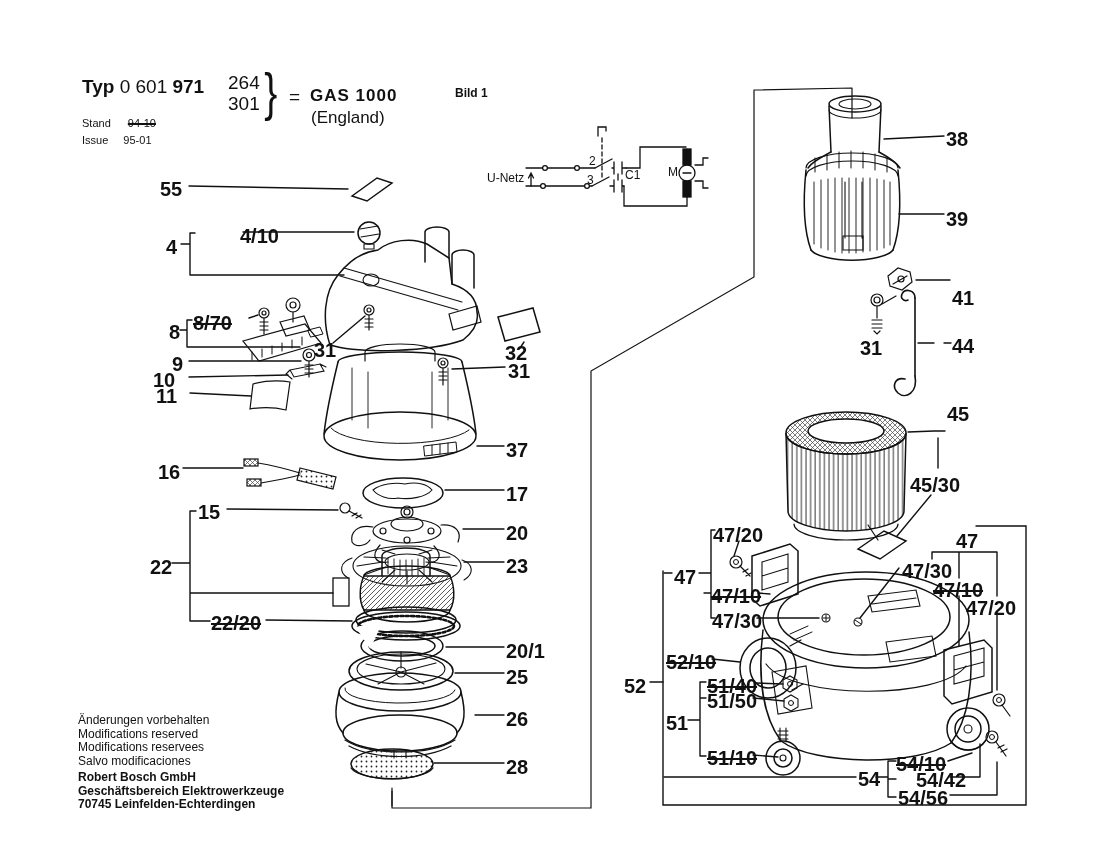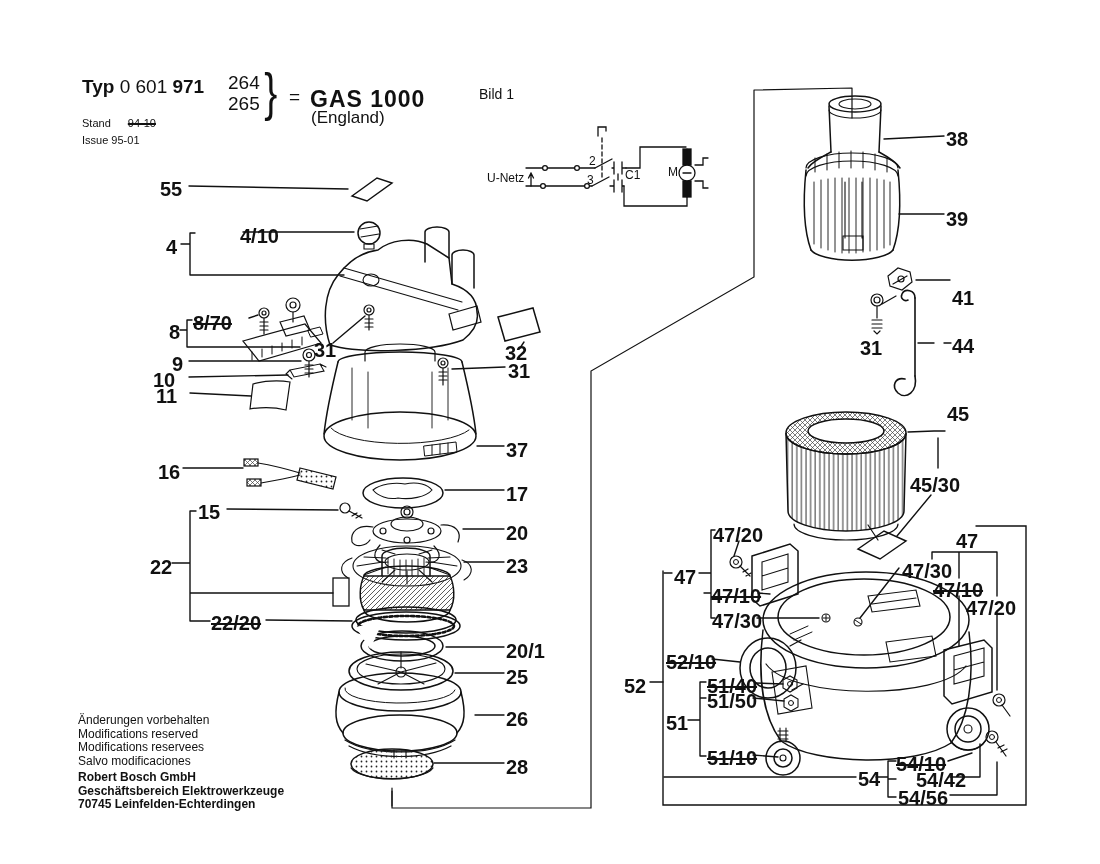--- a/index.html
+++ b/index.html
@@ -7,23 +7,23 @@
           font-family:"Liberation Sans",sans-serif;color:#111;}
   svg.art{position:absolute;left:0;top:0;}
   .abs{position:absolute;white-space:nowrap;}
   .plabel{position:absolute;white-space:nowrap;font-weight:bold;font-size:20px;color:#111;}
   .struck{text-decoration:line-through;text-decoration-thickness:1.5px;}
   .typline{font-size:19px;}
   .b{font-weight:bold;}
   .meta{font-size:11px;}
   .variants{font-size:19px;line-height:21px;text-align:right;}
   .brace{font-size:52px;font-weight:normal;transform:scaleX(.75);}
-  .model{font-size:23px;font-weight:bold;letter-spacing:1px;}
+  .model{font-size:17px;font-weight:bold;letter-spacing:1px;}
   .region{font-size:17px;}
-  .bild{font-size:14px;font-weight:normal;margin-left:24px;}
+  .bild{font-size:12px;font-weight:bold;}
   .cktlabel{font-size:12px;}
   .footer{font-size:12px;line-height:13.5px;}
   .footer .b{font-size:12px;}
 </style>
 </head>
 <body>
 
 <div class="canvas">
 
 <svg class="art" width="1100" height="864" viewBox="0 0 1100 864">
@@ -336,34 +336,34 @@
   </g>
 </svg>
 
 <div class="abs typline" style="left:82px;top:76px;">
   <span class="b">Typ</span>
   <span>0 601</span>
   <span class="b">971</span>
 </div>
 <div class="abs variants" style="left:228px;top:72px;">
   <div>264</div>
-  <div>265</div>
+  <div>301</div>
 </div>
 <div class="abs brace" style="left:262px;top:62px;">}</div>
 <div class="abs typline" style="left:289px;top:86px;">=</div>
 <div class="abs model" style="left:310px;top:86px;">GAS 1000</div>
 <div class="abs region" style="left:311px;top:108px;">(England)</div>
 <div class="abs bild" style="left:455px;top:86px;">Bild 1</div>
 <div class="abs meta" style="left:82px;top:117px;">
   <span>Stand</span>
   <span class="struck" style="margin-left:14px;">94-10</span>
 </div>
 <div class="abs meta" style="left:82px;top:134px;">
   <span>Issue</span>
-  <span style="margin-left:0;">95-01</span>
+  <span style="margin-left:12px;">95-01</span>
 </div>
 
 <div class="abs cktlabel" style="left:487px;top:171px;">U-Netz</div>
 <div class="abs cktlabel" style="left:589px;top:154px;">2</div>
 <div class="abs cktlabel" style="left:587px;top:173px;">3</div>
 <div class="abs cktlabel" style="left:625px;top:168px;">C1</div>
 <div class="abs cktlabel" style="left:668px;top:165px;">M</div>
 
 <div class="plabel" style="left:160px;top:178px;">55</div>
 <div class="plabel" style="left:166px;top:236px;">4</div>

